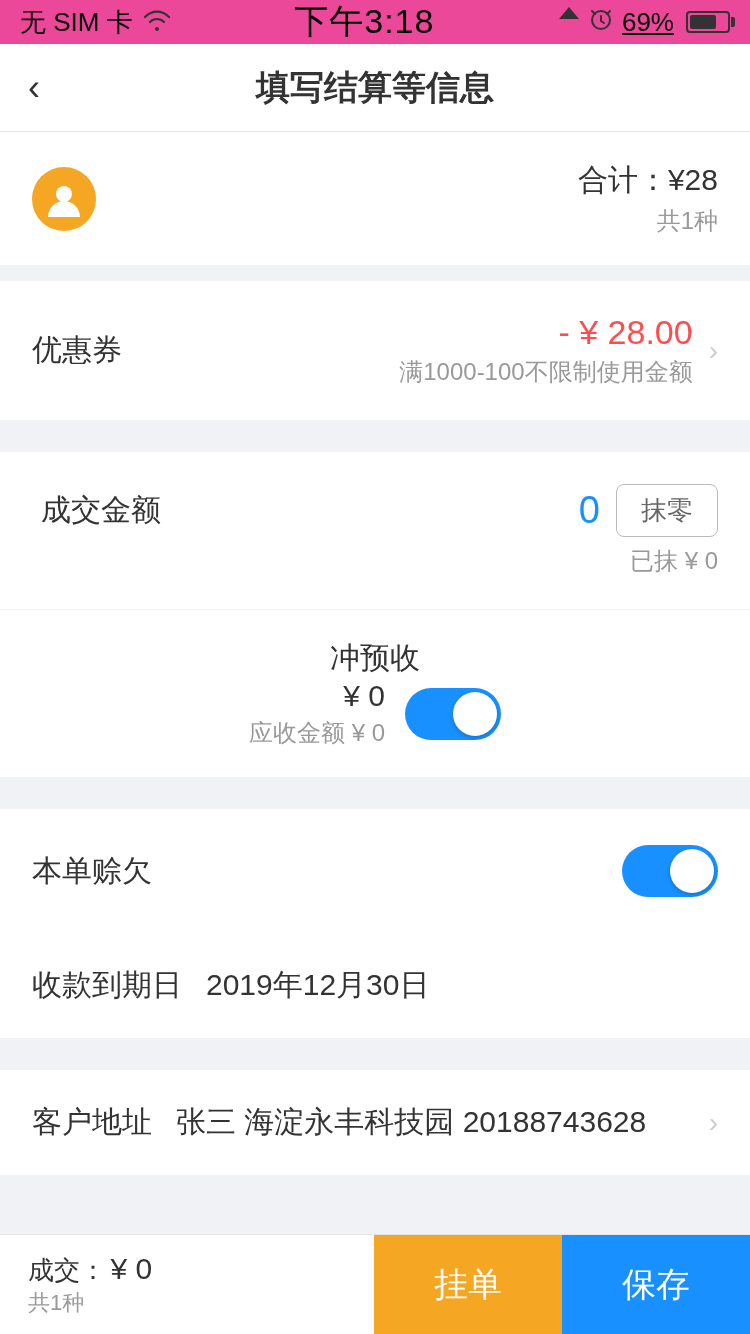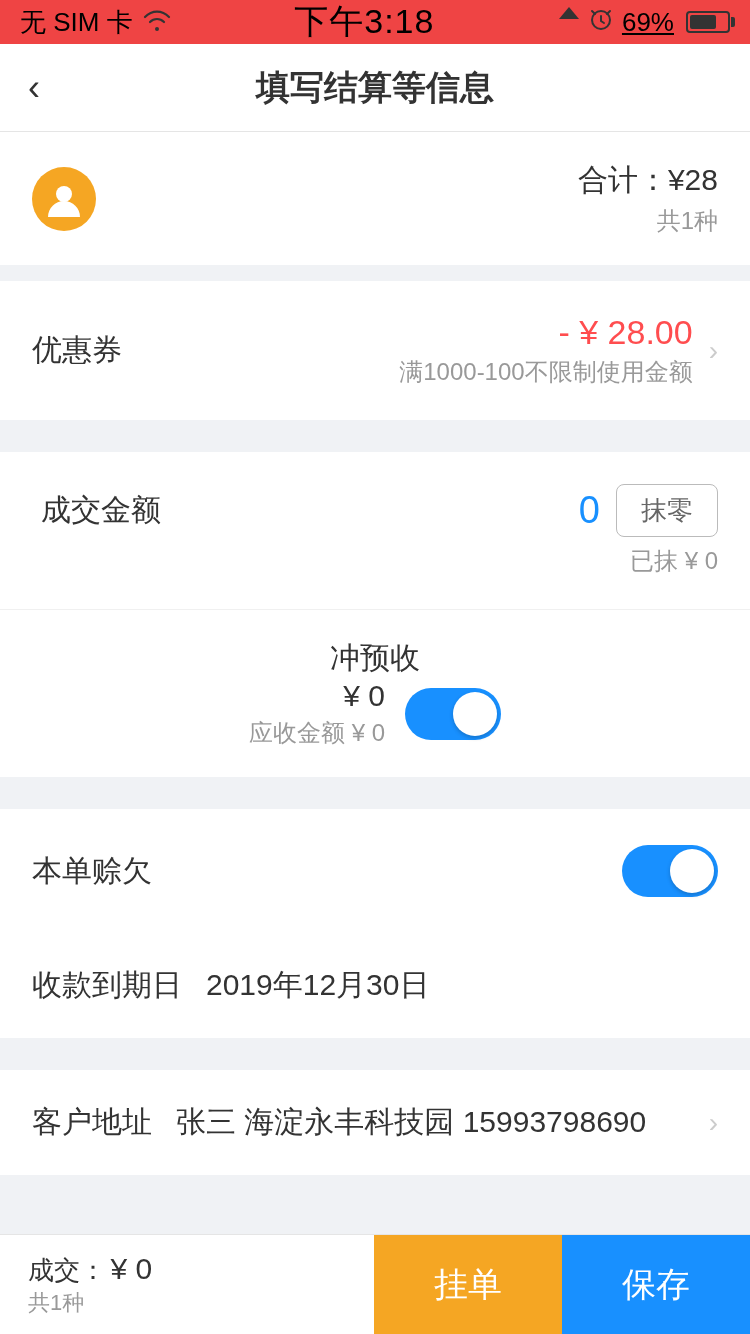--- a/index.html
+++ b/index.html
@@ -10,21 +10,21 @@
       font-family: -apple-system, 'PingFang SC', 'Helvetica Neue', sans-serif;
       background: #f0f2f5;
       position: relative;
       overflow-x: hidden;
     }
 
     
     .status-bar {
       width: 100%;
       height: 44px;
-      background: #ef4444;
+      background: #ec4899;
       display: flex;
       align-items: center;
       justify-content: space-between;
       padding: 0 20px;
       font-size: 28px;
       font-weight: 500;
     }
     .status-left {
       display: flex;
       align-items: center;
@@ -522,21 +522,21 @@
       <span class="due-date">2019年12月30日</span>
     </div>
   </div>
 
   <div class="section-divider"></div>
 
 
   <div class="card">
     <div class="address-row">
       <span class="address-label">客户地址</span>
-      <span class="address-value">张三 海淀永丰科技园 15993798690</span>
+      <span class="address-value">张三 海淀永丰科技园 20188743628</span>
       <span class="chevron-right">›</span>
     </div>
   </div>
 
 </div>
 
 <div class="bottom-bar">
   <div class="bottom-info">
     <div>
       <span class="bottom-trade-label">成交：</span>

